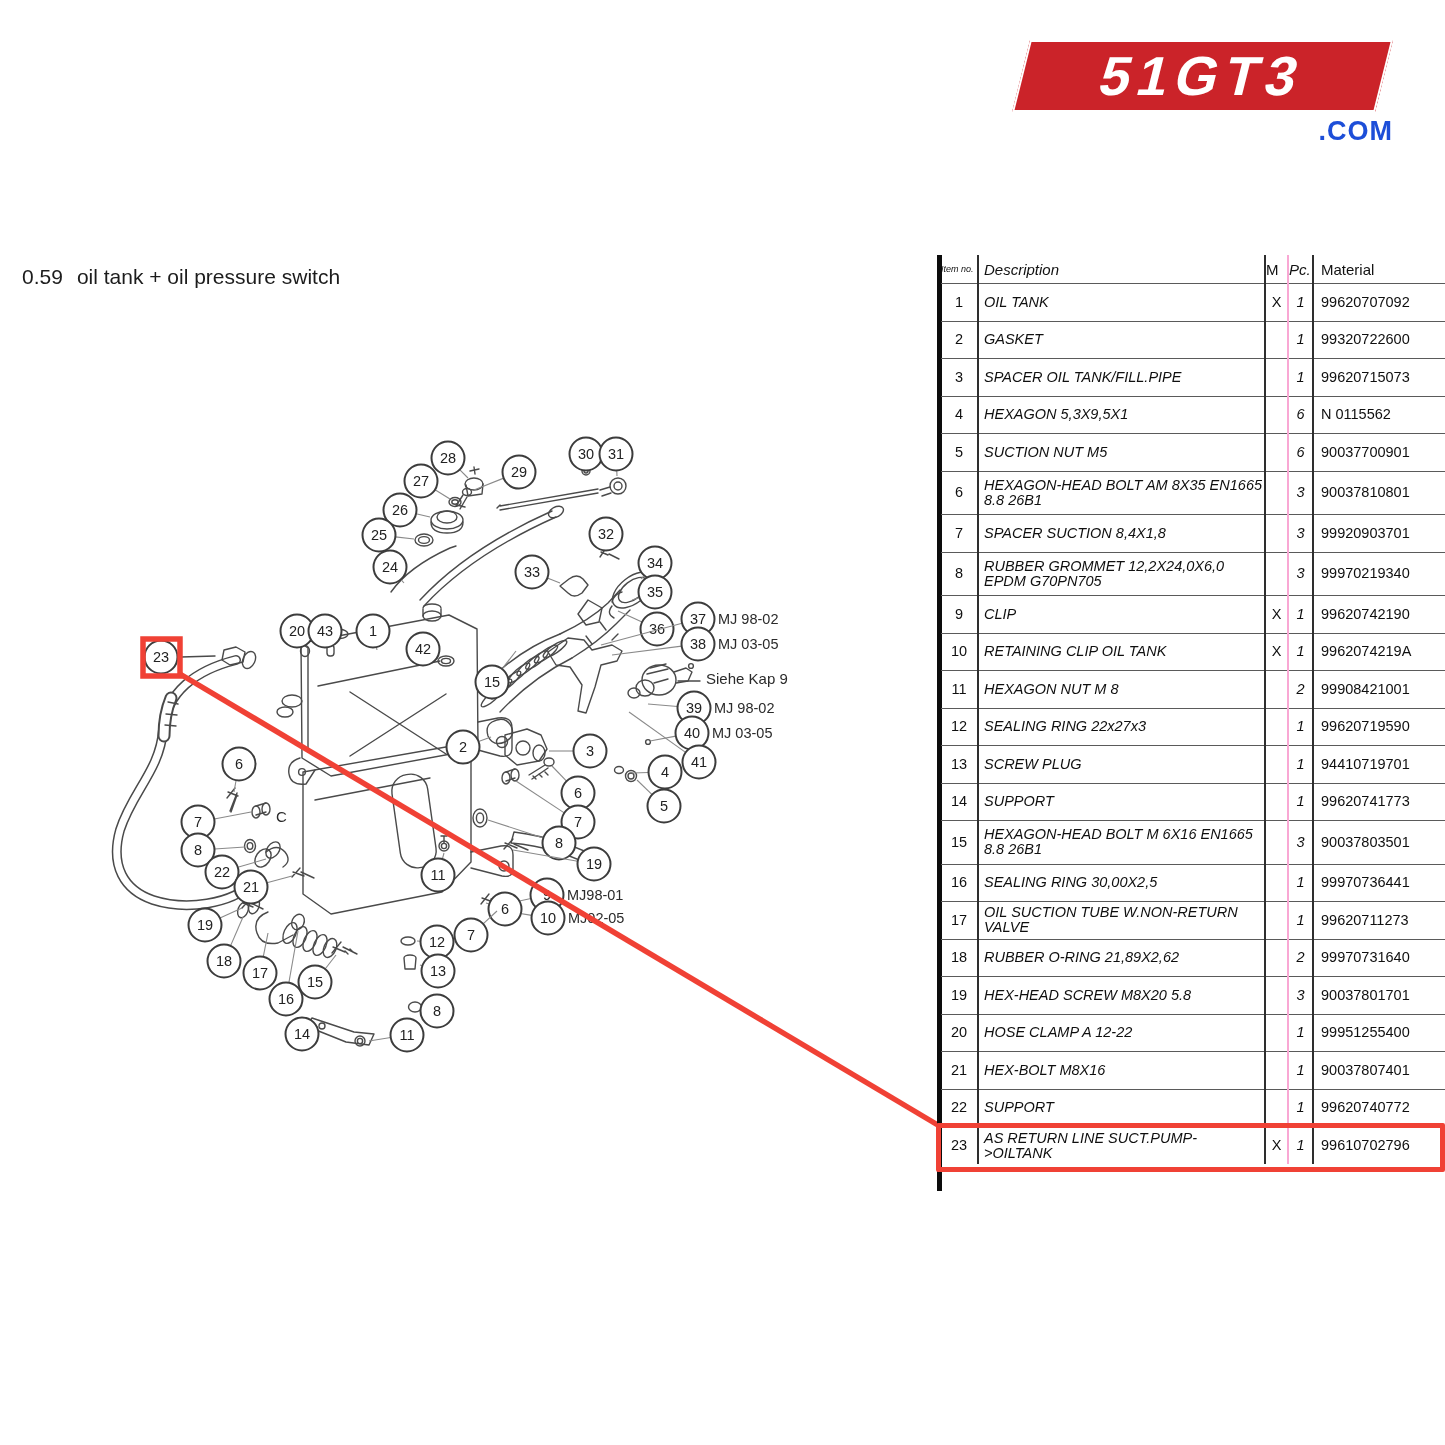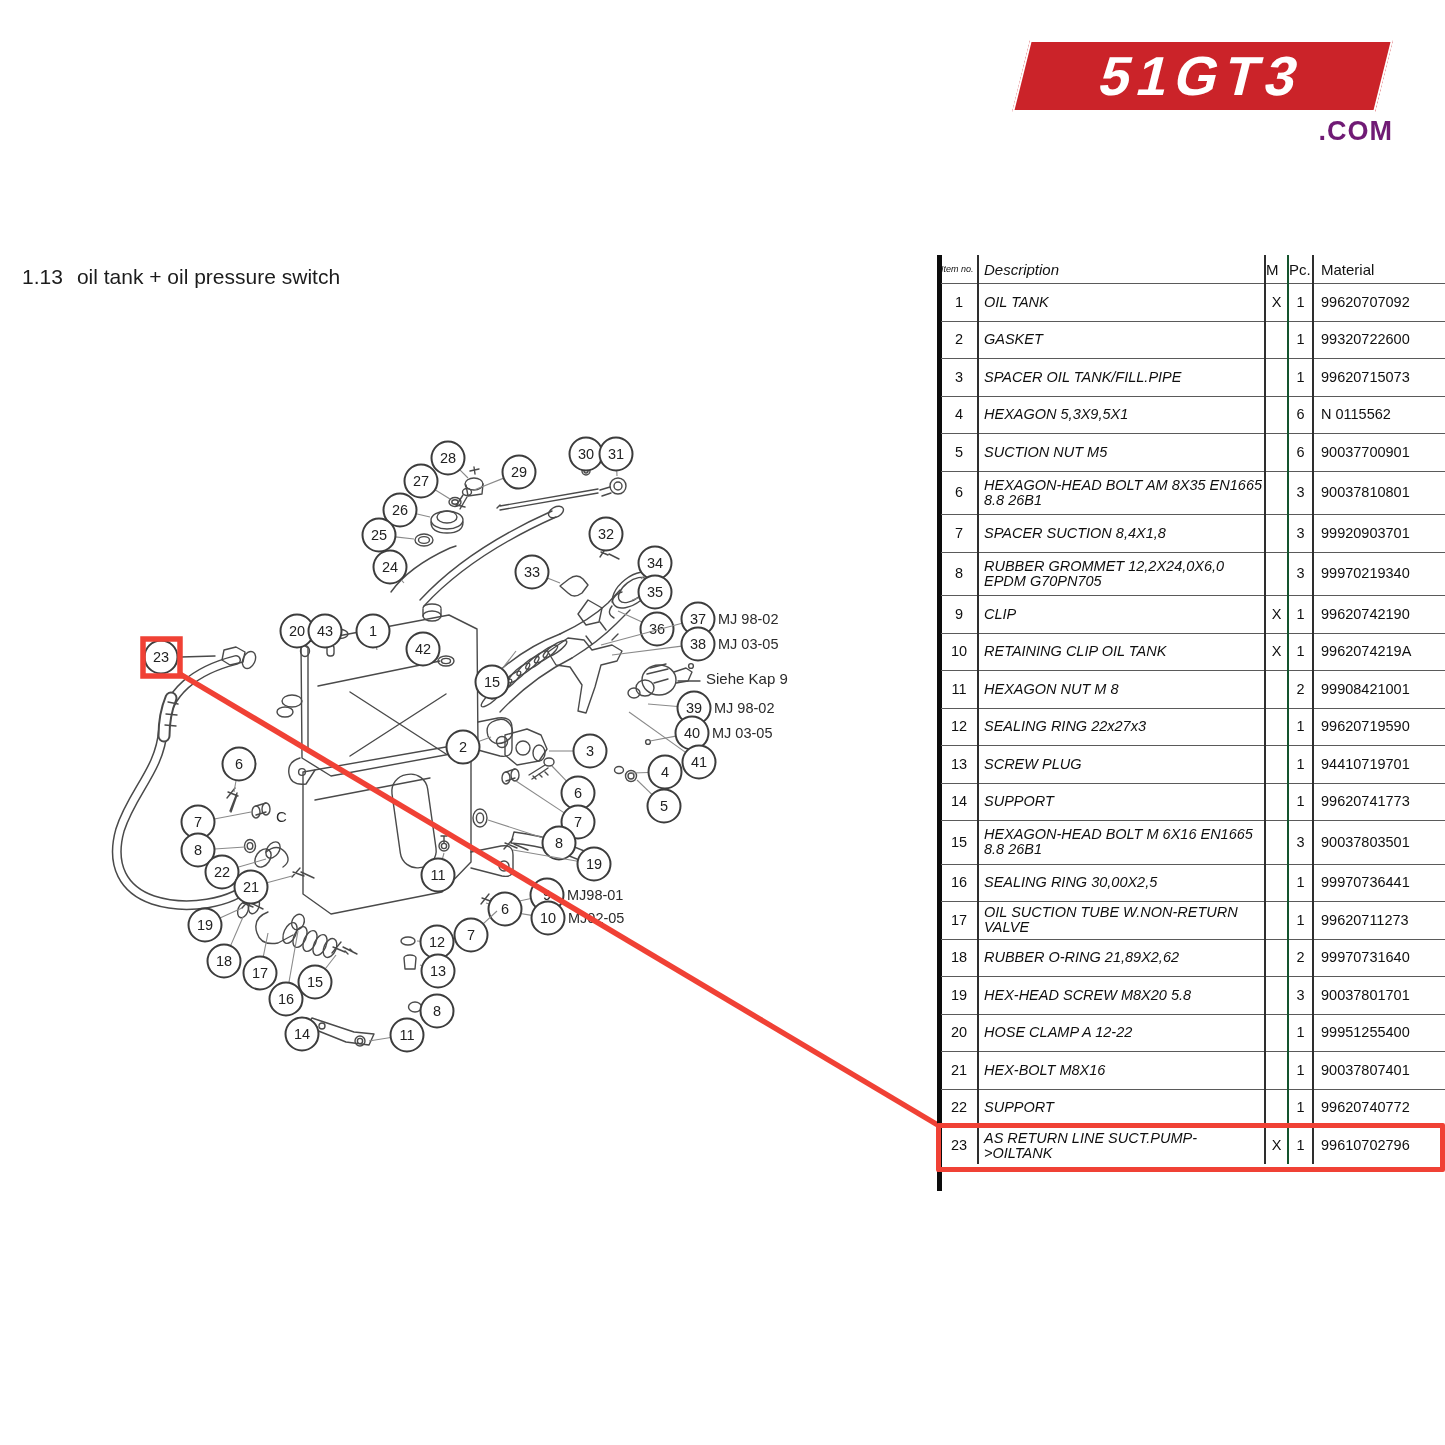--- a/index.html
+++ b/index.html
@@ -17,21 +17,21 @@
     background:var(--logored);transform:skewX(-14deg);transform-origin:top left;
     display:flex;align-items:center;justify-content:center;
     box-shadow:0 0 0 2px #fff inset;
   }
   .logo-text{
     color:#fff;font-weight:700;font-size:55px;letter-spacing:7px;
     line-height:1;user-select:none;
   }
   .logo-tld{
     position:absolute;right:2px;top:76px;font-size:27px;font-weight:700;
-    color:#701a75;letter-spacing:1px;
+    color:#1d4ed8;letter-spacing:1px;
   }
 
   
   .page-title{position:absolute;left:22px;top:265px;font-size:21px;color:#1c1c1c;}
   .page-title .sec{margin-right:14px;}
 
   
   svg.diagram{position:absolute;left:0;top:0;z-index:1;}
   .art{stroke:#4a4a4a;fill:none;stroke-width:1.4;stroke-linejoin:round;stroke-linecap:round;}
   .leader{stroke:#8a8a8a;stroke-width:1.1;fill:none;}
@@ -49,21 +49,21 @@
   }
   table.parts th,table.parts td{
     padding:0;vertical-align:middle;overflow:hidden;
     border-top:1.5px solid #5a5a5a;
   }
   table.parts thead th{font-weight:400;font-size:15px;text-align:left;height:28px;border-top:none;}
   th.c-item{font-size:9px !important;font-style:italic;}
   .c-item{width:36px;text-align:center;}
   .c-desc{width:278px;border-left:2px solid #2e2e2e;padding-left:5px !important;padding-right:2px !important;font-style:italic;}
   .c-m{width:21px;border-left:2px solid #2e2e2e;text-align:center;}
-  .c-pc{width:23px;border-left:2px solid #14532d;text-align:center;}
+  .c-pc{width:23px;border-left:2px solid #f9a8d4;text-align:center;font-style:italic;}
   .c-mat{width:146px;border-left:2px solid #2e2e2e;border-right:1.5px solid #8a8a8a;padding-left:7px !important;}
   table.parts td{font-size:14.5px;line-height:15px;color:#0f0f0f;}
   td.c-item{text-align:center;}
 
   
   .row-highlight{
     position:absolute;z-index:4;border:5px solid var(--red);border-radius:2px;
     background:transparent;pointer-events:none;
   }
 </style>
@@ -71,21 +71,21 @@
 <body>
 
 <div class="logo-wrap">
   <div class="logo-box">
     <span class="logo-text">51GT3</span>
   </div>
   <div class="logo-tld">.COM</div>
 </div>
 
 <div class="page-title">
-  <span class="sec">1.13</span><span>oil tank + oil pressure switch</span>
+  <span class="sec">0.59</span><span>oil tank + oil pressure switch</span>
 </div>
 
 <svg class="diagram" width="1445" height="1445" viewBox="0 0 1445 1445">
 
   <g class="art">
 
     <path d="M301,643 L449,615 L477,629 L478,749 L331,776 L302,758 Z"></path>
     <path d="M301,643 L308,648 L308,752"></path>
     <path d="M350,692 L446,754 M350,756 L446,694"></path>
     <path d="M318,686 L440,661"></path>

